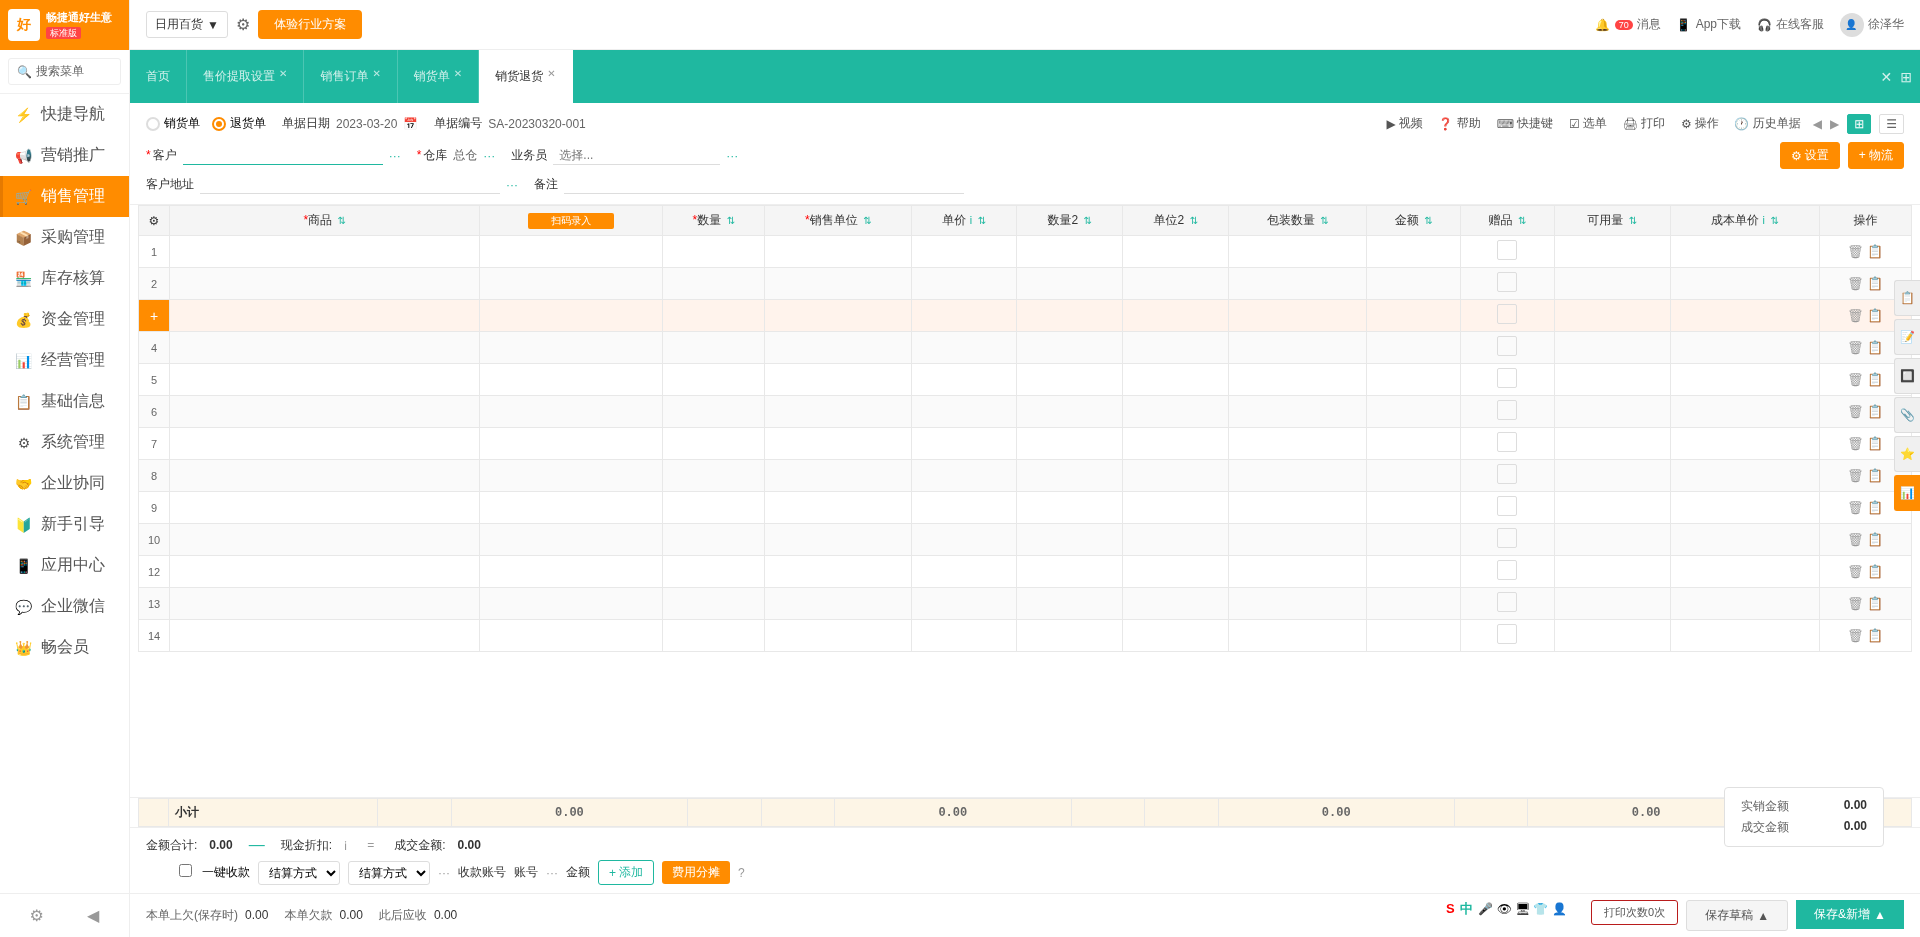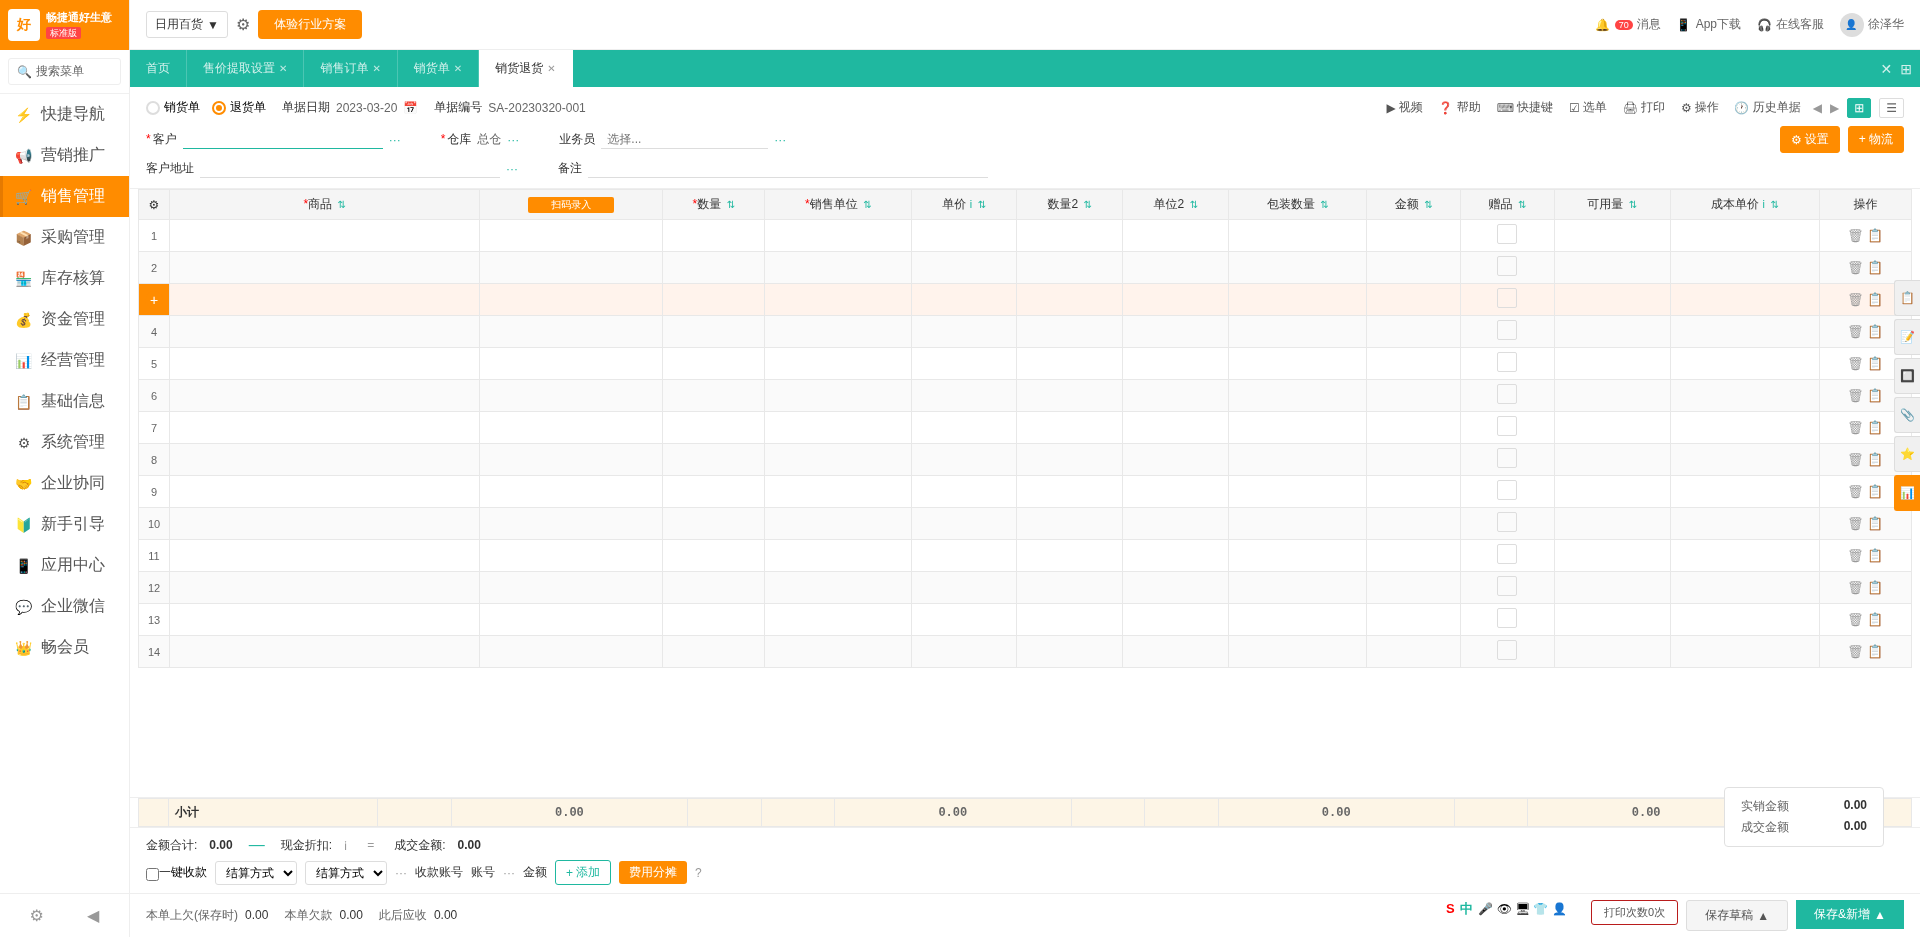--- a/index.html
+++ b/index.html
@@ -27,21 +27,21 @@
     .topbar-select { border: 1px solid #ddd; border-radius: 3px; padding: 4px 8px; background: #fff; cursor: pointer; display: flex; align-items: center; gap: 4px; color: #333; }
     .topbar-gear { cursor: pointer; color: #666; font-size: 16px; }
     .topbar-btn { background: #ff8c00; color: #fff; border: none; border-radius: 4px; padding: 6px 16px; cursor: pointer; font-size: 12px; }
     .topbar-right { display: flex; align-items: center; gap: 16px; color: #666; }
     .topbar-right-item { display: flex; align-items: center; gap: 4px; cursor: pointer; }
     .notification-badge { background: #ff4444; color: #fff; font-size: 9px; border-radius: 8px; padding: 0 4px; min-width: 16px; text-align: center; }
     .avatar { width: 24px; height: 24px; border-radius: 50%; background: #ddd; display: flex; align-items: center; justify-content: center; font-size: 10px; }
 
     
     .tabs { display: flex; background: #1fb8a0; align-items: stretch; flex-shrink: 0; }
-    .tab { padding: 10px 16px; cursor: pointer; color: rgba(255,255,255,0.8); display: flex; align-items: center; gap: 4px; border-right: 1px solid rgba(255,255,255,0.2); font-size: 13px; }
+    .tab { padding: 18px 16px; cursor: pointer; color: rgba(255,255,255,0.8); display: flex; align-items: flex-start; gap: 4px; border-right: 1px solid rgba(255,255,255,0.2); font-size: 13px; }
     .tab.active { background: #fff; color: #333; }
     .tab-close { color: rgba(255,255,255,0.7); font-size: 10px; cursor: pointer; }
     .tab.active .tab-close { color: #999; }
     .tabs-right { margin-left: auto; display: flex; align-items: center; gap: 8px; padding: 0 8px; }
     .tabs-right-btn { color: rgba(255,255,255,0.8); cursor: pointer; font-size: 14px; }
 
     
     .form-area { background: #fff; padding: 10px 16px; border-bottom: 1px solid #eee; flex-shrink: 0; }
     .form-row1 { display: flex; align-items: center; gap: 16px; margin-bottom: 8px; }
     .radio-group { display: flex; gap: 12px; align-items: center; }
@@ -49,21 +49,21 @@
     .radio-circle { width: 14px; height: 14px; border-radius: 50%; border: 2px solid #ddd; display: flex; align-items: center; justify-content: center; }
     .radio-circle.checked { border-color: #ff8c00; }
     .radio-circle.checked::after { content: ''; width: 6px; height: 6px; background: #ff8c00; border-radius: 50%; }
     .form-field { display: flex; align-items: center; gap: 6px; }
     .form-label { color: #333; white-space: nowrap; }
     .form-label.required::before { content: '*'; color: #f00; margin-right: 2px; }
     .form-value { color: #666; }
     .form-input { border: none; border-bottom: 1px solid #ddd; padding: 2px 6px; min-width: 120px; outline: none; color: #333; }
     .form-input-wide { min-width: 200px; }
     .form-dots { color: #1fb8a0; cursor: pointer; }
-    .form-row2 { display: flex; align-items: center; gap: 40px; }
+    .form-row2 { display: flex; align-items: center; gap: 16px; }
     .form-action-btn { border: 1px solid #ddd; background: #fff; border-radius: 3px; padding: 4px 10px; cursor: pointer; color: #666; font-size: 11px; display: flex; align-items: center; gap: 3px; }
     .form-action-btn.orange { background: #ff8c00; color: #fff; border-color: #ff8c00; }
     .toolbar-item { display: flex; align-items: center; gap: 3px; cursor: pointer; color: #555; font-size: 11px; padding: 2px 4px; }
     .grid-btn { border: 1px solid #ddd; background: #fff; padding: 2px 6px; cursor: pointer; color: #666; border-radius: 2px; }
     .grid-btn.active { background: #1fb8a0; color: #fff; border-color: #1fb8a0; }
 
     
     .table-area { flex: 1; padding: 0 8px; background: #fff; overflow: auto; }
     .data-table { width: 100%; border-collapse: collapse; }
     .data-table th { background: #f5f5f5; border: 1px solid #e8e8e8; padding: 6px 6px; text-align: center; color: #333; font-weight: normal; white-space: nowrap; position: sticky; top: 0; z-index: 2; }
@@ -82,21 +82,21 @@
 
     
     .total-row td { background: #fdf5e6 !important; font-weight: bold; font-family: Liberation Mono, monospace; }
 
     
     .bottom-area { background: #fff; border-top: 1px solid #eee; padding: 8px 16px; flex-shrink: 0; }
     .bottom-row1 { display: flex; align-items: center; gap: 12px; margin-bottom: 6px; }
     .bottom-label { color: #333; }
     .bottom-value { color: #333; font-weight: bold; }
     .bottom-row2 { display: flex; align-items: center; gap: 8px; }
-    .bottom-checkbox { cursor: pointer; display: flex; align-items: flex-end; gap: 0; }
+    .bottom-checkbox { cursor: pointer; display: flex; align-items: flex-start; gap: 10px; margin-left: 33px; }
     .bottom-select { border: 1px solid #ddd; border-radius: 3px; padding: 3px 6px; background: #fff; }
     .bottom-add-btn { background: none; border: 1px solid #1fb8a0; color: #1fb8a0; border-radius: 3px; padding: 3px 10px; cursor: pointer; display: flex; align-items: center; gap: 3px; }
     .bottom-fee-btn { background: #ff8c00; color: #fff; border: none; border-radius: 3px; padding: 3px 10px; cursor: pointer; }
     .help-icon { color: #999; cursor: pointer; }
 
     
     .statusbar { background: #fff; border-top: 1px solid #eee; padding: 6px 16px; display: flex; align-items: center; gap: 16px; flex-shrink: 0; }
     .statusbar-item { color: #666; font-size: 11px; }
     .statusbar-value { color: #333; }
     .statusbar-right { margin-left: auto; display: flex; align-items: flex-start; gap: 8px; }
@@ -611,41 +611,20 @@
             <td></td>
             <td></td>
             <td>
               <div class="action-icons">
                 <span class="action-icon">🗑</span>
                 <span class="action-icon">📋</span>
               </div>
             </td>
           </tr>
           <tr>
-            <td class="row-num">11</td>
-            <td></td>
-            <td></td>
-            <td></td>
-            <td></td>
-            <td></td>
-            <td></td>
-            <td></td>
-            <td></td>
-            <td></td>
-            <td><span class="checkbox-cell"></span></td>
-            <td></td>
-            <td></td>
-            <td>
-              <div class="action-icons">
-                <span class="action-icon">🗑</span>
-                <span class="action-icon">📋</span>
-              </div>
-            </td>
-          </tr>
-          <tr>
             <td class="row-num">12</td>
             <td></td>
             <td></td>
             <td></td>
             <td></td>
             <td></td>
             <td></td>
             <td></td>
             <td></td>
             <td></td>

